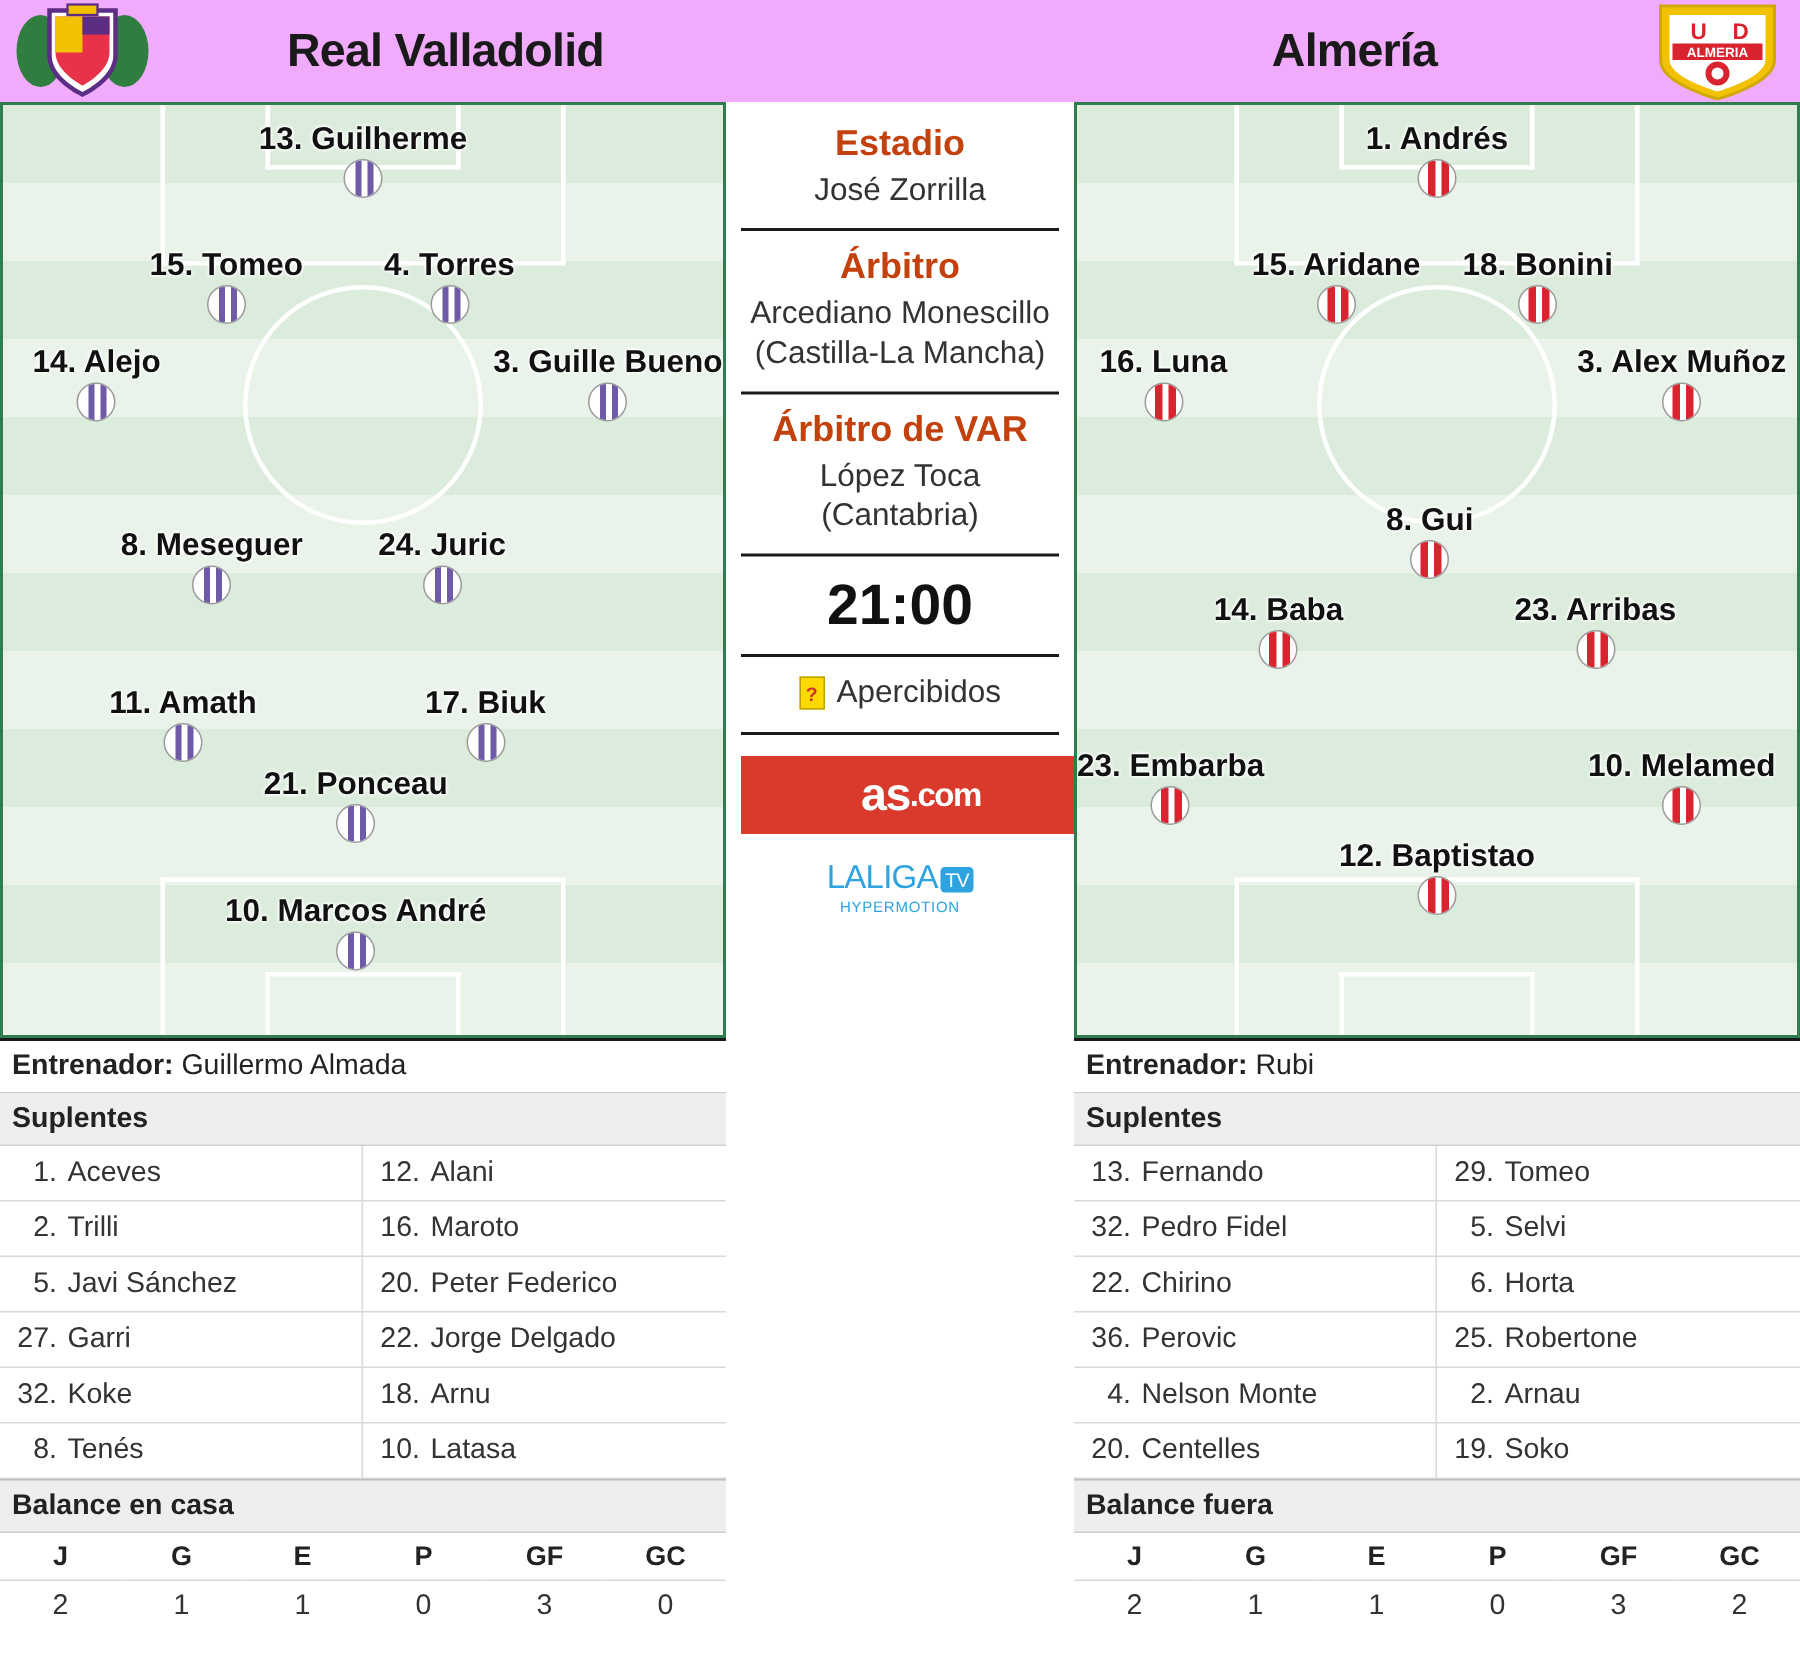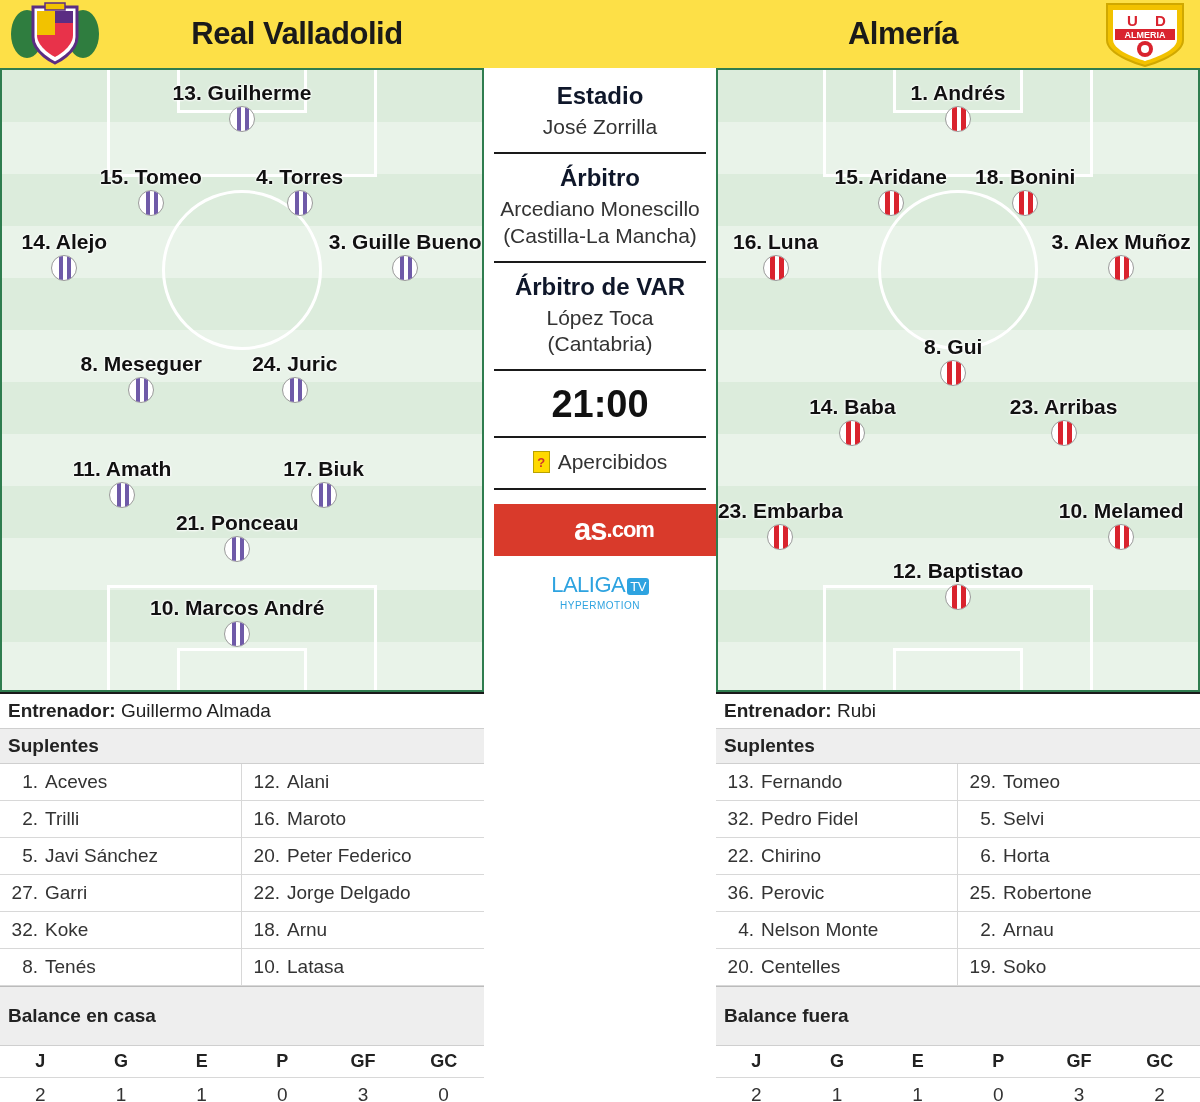--- a/index.html
+++ b/index.html
@@ -9,21 +9,21 @@
     background: #ffffff;
     overflow: hidden;
   }
   .page { position: relative; width: 1200px; height: 1102px; }
 
   
   .header {
     height: 68px;
     display: flex;
     align-items: center;
-    background: #fde047;
+    background: #f0abfc;
   }
   .crest { width: 110px; height: 68px; display:flex; align-items:center; justify-content:center; }
   .team-name {
     font-size: 31px; font-weight: bold; color: #1a1a1a;
     letter-spacing: -0.5px;
   }
   .home-head { flex: 1; display:flex; align-items:center; }
   .home-head .team-name { flex: 1; text-align: center; }
   .away-head { flex: 1; display:flex; align-items:center; justify-content:flex-end; }
   .away-head .team-name { flex: 1; text-align: center; }
@@ -85,21 +85,21 @@
   .shirt.alm::before { left: 6px; }
   .shirt.alm::after { left: 15px; }
 
   
   .center {
     padding: 0 10px;
     text-align: center;
   }
   .c-block { padding: 10px 0 12px; border-bottom: 2px solid #1a1a1a; }
   .c-block:first-child { padding-top: 14px; }
-  .c-title { font-size: 24px; font-weight: bold; color: #0f172a; margin-bottom: 4px; }
+  .c-title { font-size: 24px; font-weight: bold; color: #c2410c; margin-bottom: 4px; }
   .c-text { font-size: 21px; color: #333; line-height: 1.25; }
   .c-time { font-size: 38px; font-weight: bold; color: #111; padding: 12px 0 10px; }
   .apercibidos {
     display: flex; align-items: center; justify-content: center; gap: 8px;
     padding: 12px 0 14px; border-bottom: 2px solid #1a1a1a;
   }
   .card-yellow {
     width: 17px; height: 22px; background: #ffd900; border: 1px solid #b9a200;
     display: flex; align-items: center; justify-content: center;
     font-size: 13px; font-weight: bold; color: #d0342c;
@@ -139,21 +139,21 @@
   }
   .subs-grid { display: grid; grid-template-columns: 1fr 1fr; }
   .sub-cell {
     font-size: 19px; color: #333; padding: 7px 10px;
     border-bottom: 1px solid #d8d8d8;
     display: flex; gap: 7px;
   }
   .sub-cell .num { min-width: 28px; text-align: right; }
   .subs-grid .sub-cell:nth-child(odd) { border-right: 1px solid #d8d8d8; }
   .balance-head {
-    background: #eeeeee; padding: 18px 8px; font-size: 19px; font-weight: bold;
+    background: #eeeeee; padding: 6px 8px; font-size: 19px; font-weight: bold;
     color: #222; border-top: 1px solid #bbb; border-bottom: 1px solid #cfcfcf;
   }
   .stat-grid { display: grid; grid-template-columns: repeat(6, 1fr); }
   .stat-h {
     text-align: center; font-size: 18px; font-weight: bold; color: #222;
     padding: 5px 0; border-bottom: 1px solid #d8d8d8;
   }
   .stat-v { text-align: center; font-size: 19px; color: #333; padding: 6px 0 4px; }
   .gap-col { width: 232px; }
 

